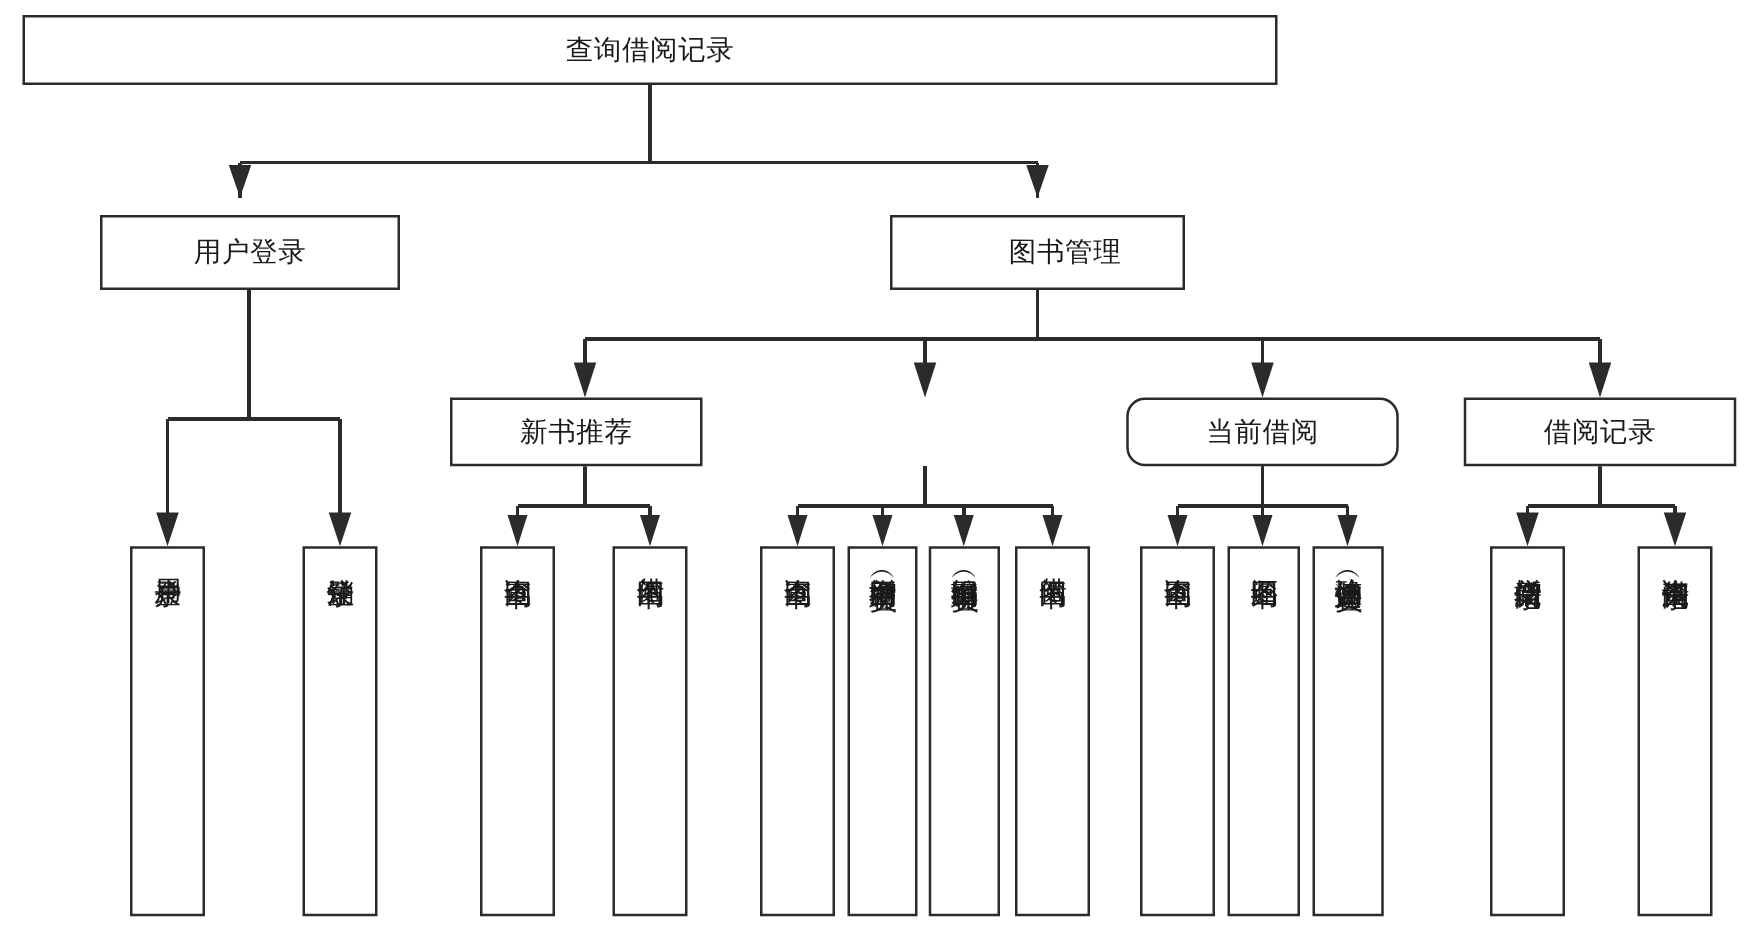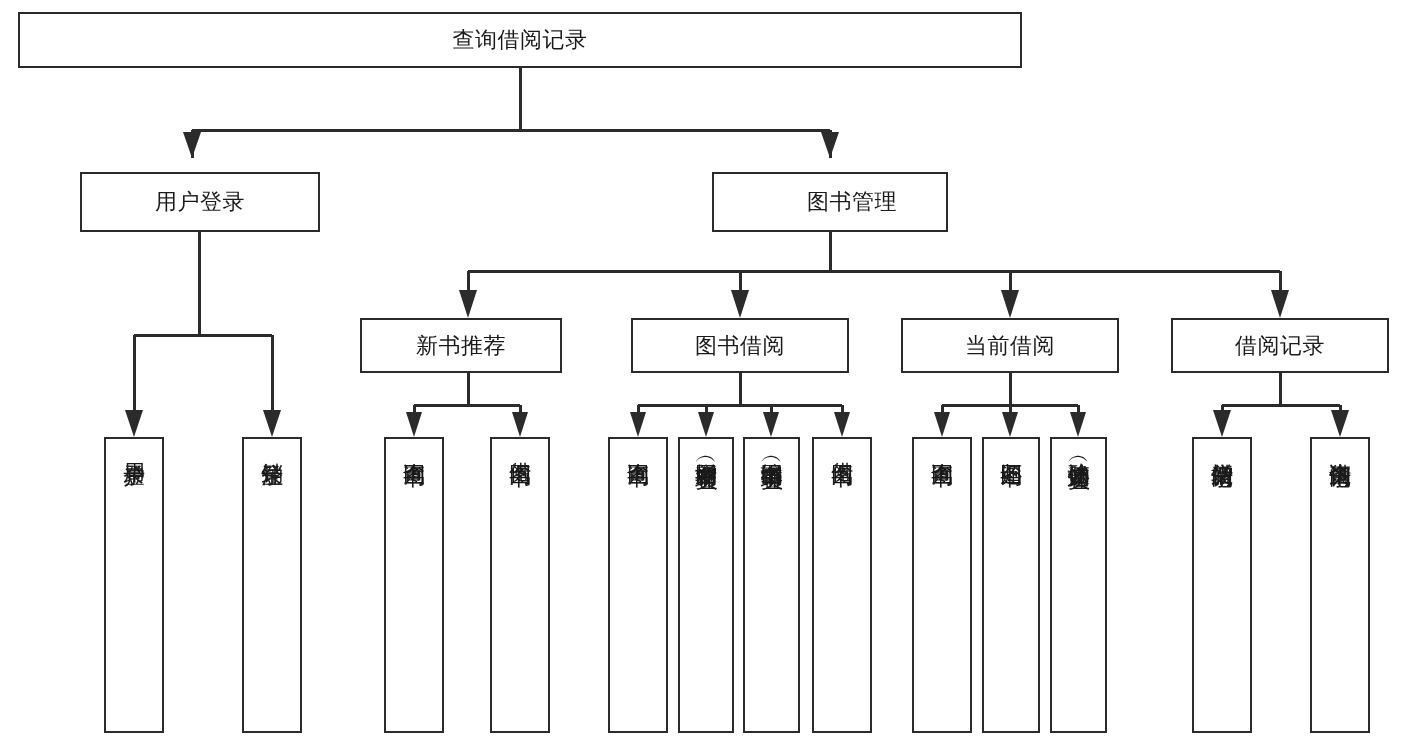--- a/index.html
+++ b/index.html
@@ -144,24 +144,21 @@
   <div class="node h" style="left:80px; top:172px; width:240px; height:60px;">
     <span>用户登录</span>
   </div>
   <div class="node h" style="left:712px; top:172px; width:236px; height:60px;padding-left:44px;">
     <span>图书管理</span>
   </div>
 
   <div class="node h" style="left:360px; top:318px; width:202px; height:55px;">
     <span>新书推荐</span>
   </div>
-  <div class="node h" style="left:631px; top:318px; width:218px; height:55px;">
-    <span>图书借阅</span>
-  </div>
-  <div class="node h" style="left:901px; top:318px; width:218px; height:55px;">
+  <div class="node h" style="left:901px; top:318px; width:218px; height:55px;border-radius:15px;">
     <span>当前借阅</span>
   </div>
   <div class="node h" style="left:1171px; top:318px; width:218px; height:55px;">
     <span>借阅记录</span>
   </div>
 
   <div class="node v" style="left:104px; top:437px; width:60px; height:296px;">
     <span class="vtext">用户登录</span>
   </div>
   <div class="node v" style="left:242px; top:437px; width:60px; height:296px;">

